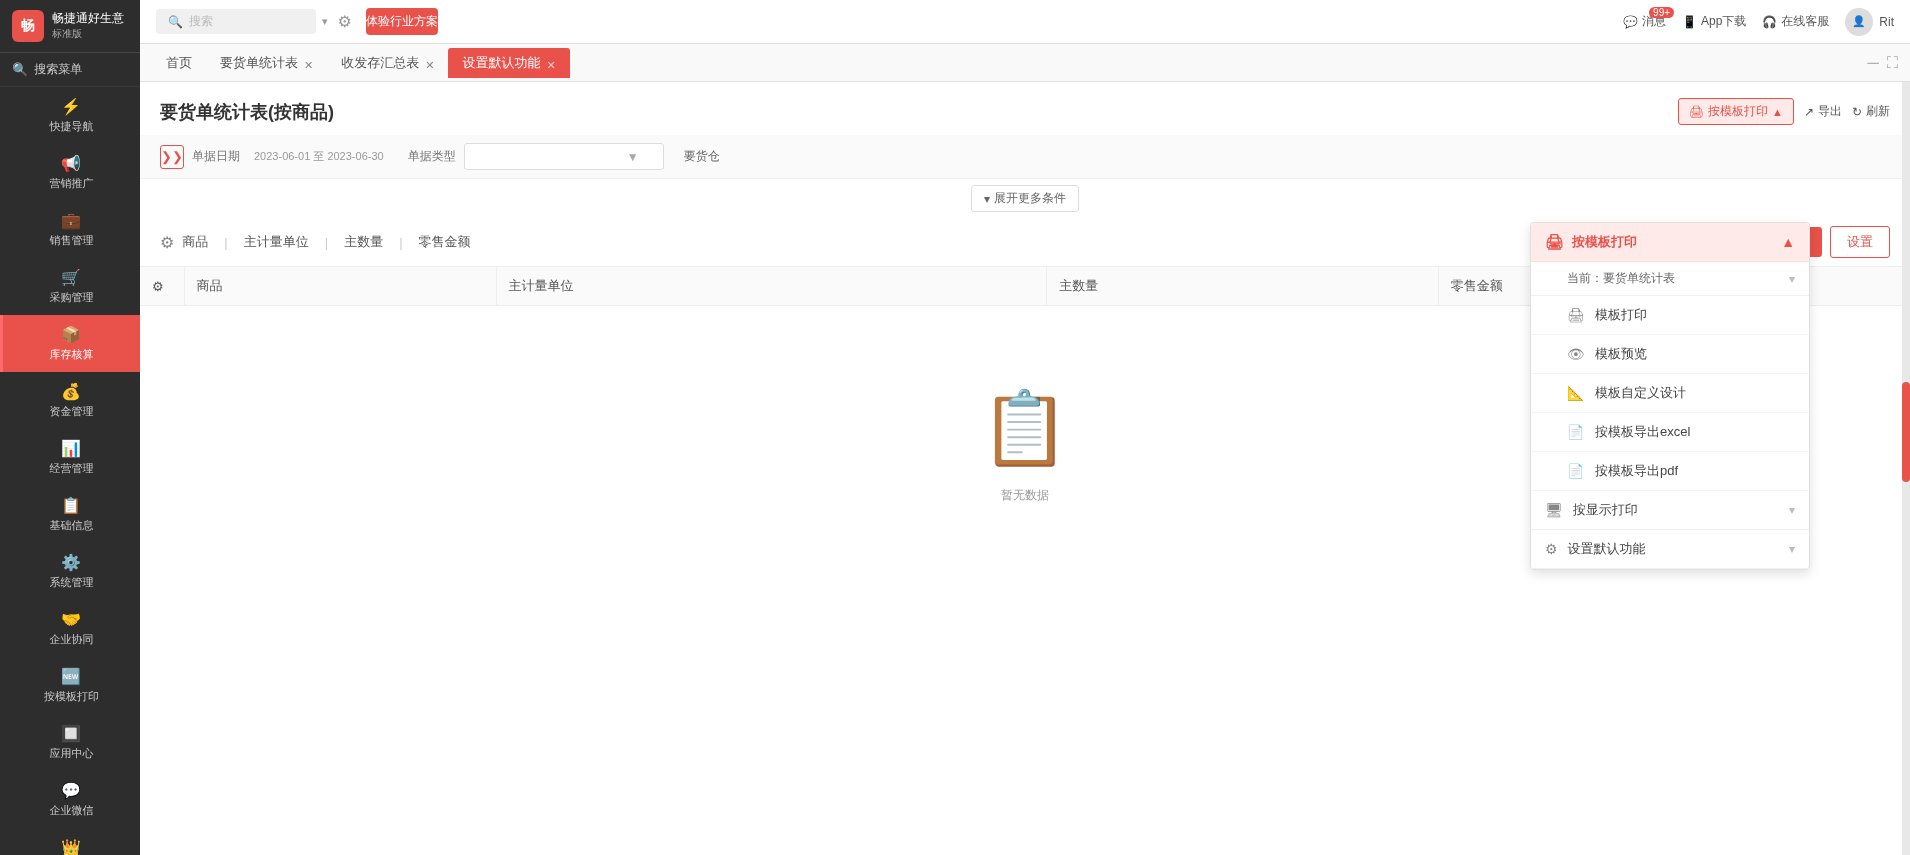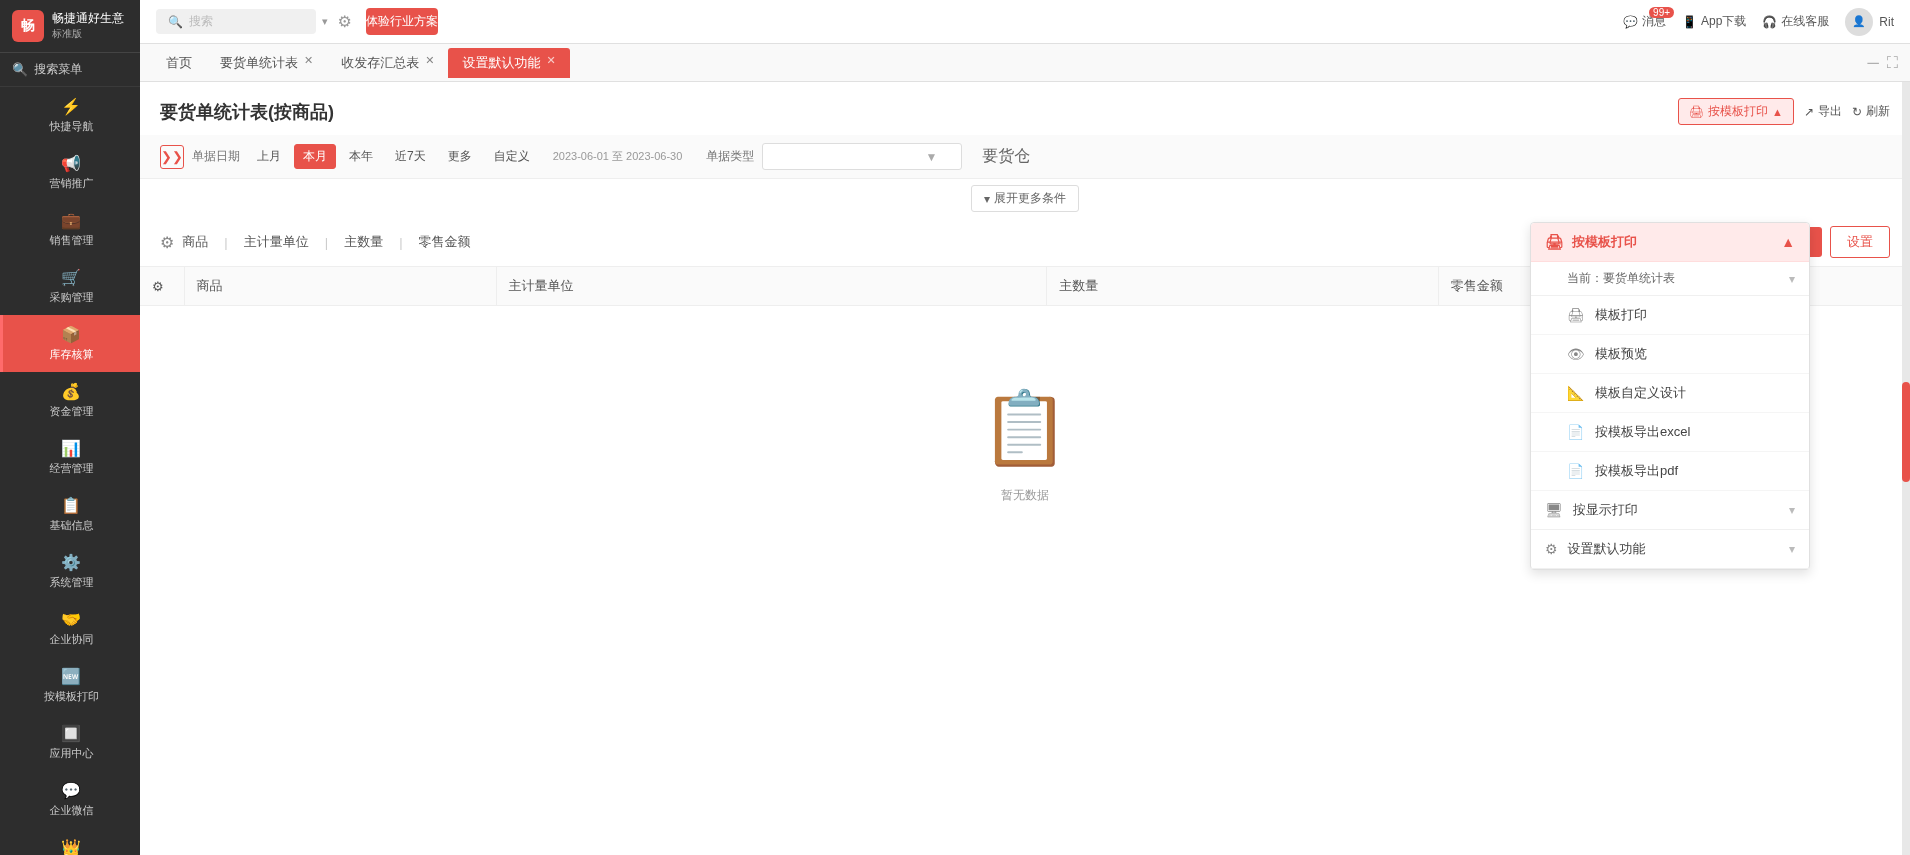--- a/index.html
+++ b/index.html
@@ -30,42 +30,42 @@
     .topbar-right { margin-left: auto; display: flex; align-items: center; gap: 16px; }
     .topbar-msg { display: flex; align-items: center; color: #555; font-size: 12px; cursor: pointer; position: relative; }
     .topbar-msg-badge { background: #e8524a; color: white; font-size: 10px; border-radius: 8px; padding: 0 4px; position: absolute; top: -6px; right: -8px; white-space: nowrap; }
     .topbar-app { display: flex; align-items: center; color: #555; font-size: 12px; cursor: pointer; }
     .topbar-service { display: flex; align-items: center; color: #555; font-size: 12px; cursor: pointer; }
     .topbar-avatar { width: 28px; height: 28px; background: #ddd; border-radius: 50%; display: flex; align-items: center; justify-content: center; font-size: 11px; color: #888; }
     .topbar-username { color: #555; font-size: 12px; margin-left: 6px; }
 
     
     .tabbar { background: #f9f9f9; border-bottom: 1px solid #e0e0e0; display: flex; align-items: center; padding: 0 12px; height: 38px; flex-shrink: 0; }
-    .tab { display: flex; align-items: flex-start; padding: 6px 14px; font-size: 13px; color: #555; cursor: pointer; border-radius: 3px 3px 0 0; white-space: nowrap; }
+    .tab { display: flex; align-items: flex-end; padding: 6px 14px; font-size: 13px; color: #555; cursor: pointer; border-radius: 3px 3px 0 0; white-space: nowrap; }
     .tab.active { background: #e8524a; color: white; }
     .tab-close { margin-left: 6px; font-size: 11px; opacity: 0.7; }
     .tabbar-right { margin-left: auto; display: flex; align-items: center; gap: 8px; }
     .tabbar-ctrl { color: #aaa; font-size: 16px; cursor: pointer; }
 
     
     .content { flex: 1; background: #fff; overflow: auto; padding: 0; position: relative; }
     .page-header { padding: 16px 20px 10px; display: flex; align-items: center; }
     .page-title { font-size: 18px; font-weight: bold; color: #333; }
 
     
     .filter-bar { padding: 8px 20px; display: flex; align-items: center; background: #fafafa; border-bottom: 1px solid #eee; flex-wrap: wrap; gap: 8px; }
     .filter-expand-btn { color: #e8524a; width: 24px; height: 24px; border: 1px solid #e8524a; border-radius: 3px; display: flex; align-items: center; justify-content: center; cursor: pointer; flex-shrink: 0; }
     .filter-label { color: #737373; font-size: 12px; white-space: nowrap; }
     .filter-date-btns { display: flex; align-items: center; gap: 4px; }
     .filter-date-btn { padding: 3px 8px; font-size: 12px; border-radius: 3px; cursor: pointer; color: #555; border: 1px solid transparent; }
     .filter-date-btn.active { background: #e8524a; color: white; border-color: #e8524a; }
     .filter-date-range { font-size: 11px; color: #999; margin-left: 6px; }
     .filter-select { border: 1px solid #ddd; border-radius: 3px; padding: 4px 24px 4px 8px; font-size: 12px; color: #555; background: white; cursor: pointer; position: relative; min-width: 160px; display: flex; align-items: center; justify-content: space-between; }
     .filter-select-arrow { color: #aaa; }
-    .filter-tag-label { font-size: 16px; color: #666; }
+    .filter-tag-label { font-size: 12px; color: #666; }
 
     
     .filter-more { padding: 6px 20px; display: flex; justify-content: center; }
     .expand-btn { display: flex; align-items: center; gap: 4px; color: #666; font-size: 12px; cursor: pointer; padding: 4px 12px; border: 1px solid #ddd; border-radius: 3px; background: white; }
     .toolbar-gear { color: #888; font-size: 16px; cursor: pointer; }
 
     
     .data-table { width: 100%; border-collapse: collapse; }
     .data-table th { background: #fafafa; border-bottom: 1px solid #eee; border-right: 1px solid #eee; padding: 10px 12px; text-align: left; color: #555; font-size: 13px; font-weight: normal; }
 
@@ -245,28 +245,20 @@
         <div class="btn-refresh">
           <span>↻</span>
           <span>刷新</span>
         </div>
       </div>
     </div>
 
     <div class="filter-bar">
       <div class="filter-expand-btn">❯❯</div>
       <span class="filter-label">单据日期</span>
-      <div class="filter-date-btns">
-        <div class="filter-date-btn">上月</div>
-        <div class="filter-date-btn active">本月</div>
-        <div class="filter-date-btn">本年</div>
-        <div class="filter-date-btn">近7天</div>
-        <div class="filter-date-btn">更多</div>
-        <div class="filter-date-btn">自定义</div>
-      </div>
       <span class="filter-date-range">2023-06-01 至 2023-06-30</span>
       <span class="filter-label" style="margin-left:16px;">单据类型</span>
       <div class="filter-select" style="width:200px;">
         <span style="color:#bbb;font-size:12px;">　</span>
         <span class="filter-select-arrow">▼</span>
       </div>
       <span class="filter-tag-label" style="margin-left:12px;">要货仓</span>
     </div>
 
     <div class="filter-more">

